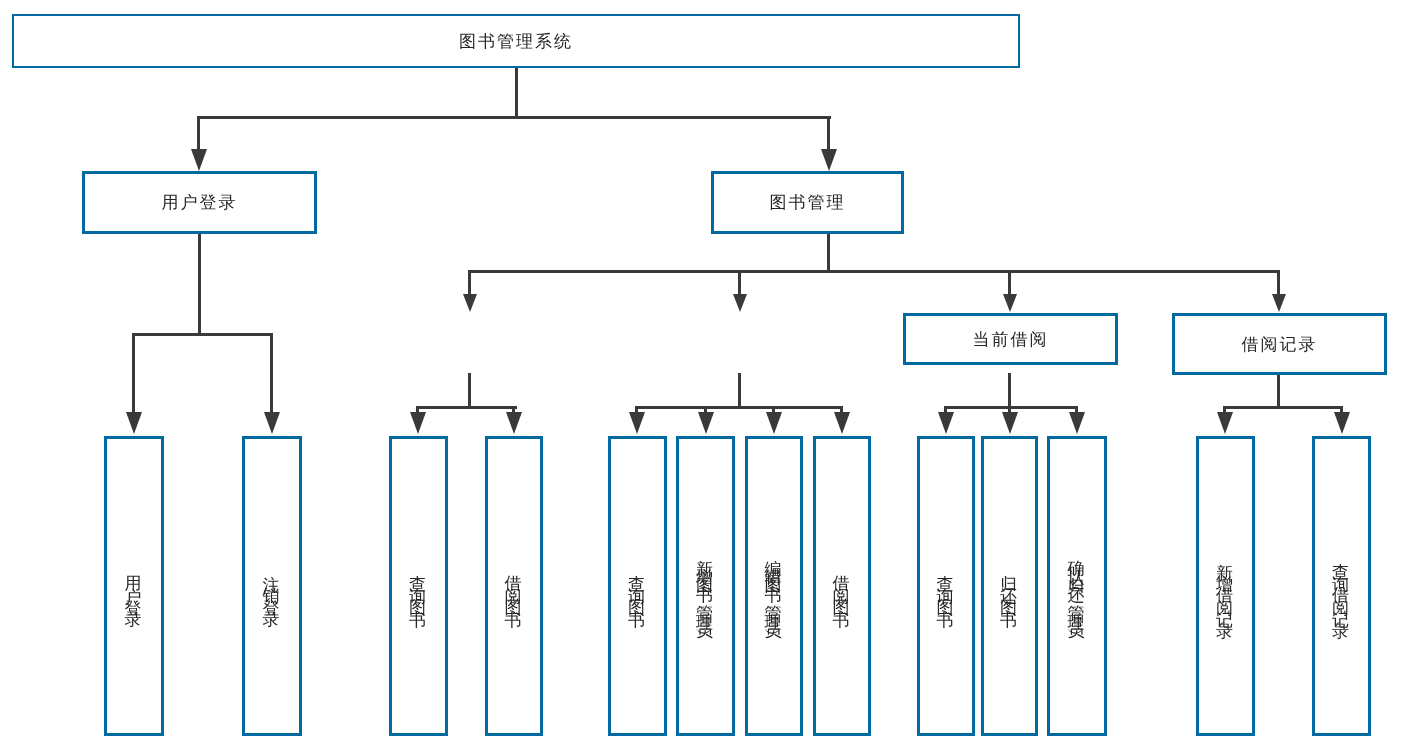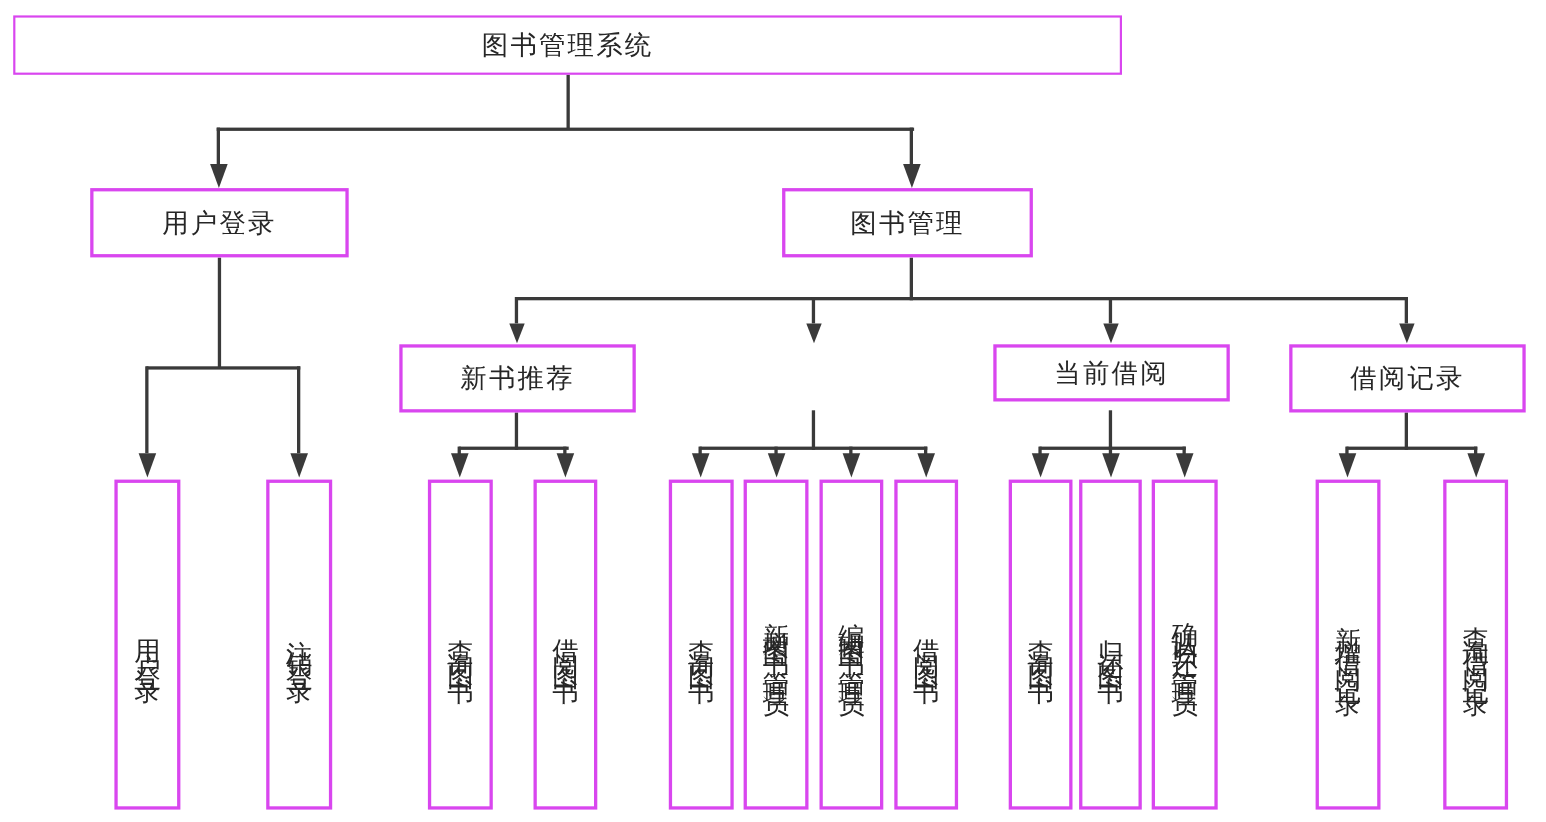--- a/index.html
+++ b/index.html
@@ -2,23 +2,23 @@
 <html><head>
 <meta charset="utf-8">
 <style>
   html,body{margin:0;padding:0;background:#ffffff;}
   .stage{
     position:relative;width:1405px;height:747px;background:#ffffff;
     font-family:"DejaVu Sans","Liberation Sans",sans-serif;
     overflow:hidden;color:#262626;
   }
   .box{
-    position:absolute;background:#ffffff;border:3px solid #d946ef;box-sizing:border-box;
+    position:absolute;background:#ffffff;border:3px solid #0369a1;box-sizing:border-box;
     display:flex;align-items:center;justify-content:center;
-    font-size:24px;letter-spacing:2px;z-index:2;white-space:nowrap;
+    font-size:17px;letter-spacing:2px;z-index:2;white-space:nowrap;
   }
   .root{border-width:2px;}
   .vbox{
     writing-mode:vertical-rl;text-orientation:mixed;
     letter-spacing:12px;white-space:normal;
   }
   .vbox.tight{letter-spacing:9px;}
   .hl,.vl{position:absolute;background:#3a3a3a;z-index:1;}
   .hl{height:3px;}
   .vl{width:3px;}
@@ -46,41 +46,40 @@
   <div class="box root" style="left:12px;top:14px;width:1008px;height:54px">图书管理系统</div>
 
   <div class="vl" style="left:515px;top:66px;height:52px"></div>
   <div class="hl" style="left:197px;top:116px;width:634px"></div>
   <div class="vl" style="left:197px;top:116px;height:34px"></div>
   <div class="ah" style="left:191px;top:149px"></div>
   <div class="vl" style="left:827px;top:116px;height:34px"></div>
   <div class="ah" style="left:821px;top:149px"></div>
 
   <div class="box" style="left:82px;top:171px;width:235px;height:63px">用户登录</div>
-  <div class="box" style="left:711px;top:171px;width:228px;height:63px">图书管理</div>
+  <div class="box" style="left:711px;top:171px;width:193px;height:63px">图书管理</div>
 
   <div class="vl" style="left:198px;top:234px;height:101px"></div>
   <div class="hl" style="left:133px;top:333px;width:140px"></div>
   <div class="vl" style="left:132px;top:333px;height:79px"></div>
   <div class="ah" style="left:126px;top:412px"></div>
   <div class="vl" style="left:270px;top:333px;height:79px"></div>
   <div class="ah" style="left:264px;top:412px"></div>
 
   <div class="vl" style="left:827px;top:234px;height:39px"></div>
   <div class="hl" style="left:469px;top:270px;width:811px"></div>
   <div class="vl" style="left:468px;top:270px;height:24px"></div>
   <div class="ah-s" style="left:463px;top:294px"></div>
   <div class="vl" style="left:738px;top:270px;height:24px"></div>
   <div class="ah-s" style="left:733px;top:294px"></div>
   <div class="vl" style="left:1008px;top:270px;height:24px"></div>
   <div class="ah-s" style="left:1003px;top:294px"></div>
   <div class="vl" style="left:1277px;top:270px;height:24px"></div>
   <div class="ah-s" style="left:1272px;top:294px"></div>
 
-  <div class="box" style="left:363px;top:313px;width:215px;height:62px">新书推荐</div>
   <div class="box" style="left:903px;top:313px;width:215px;height:52px">当前借阅</div>
   <div class="box" style="left:1172px;top:313px;width:215px;height:62px">借阅记录</div>
 
   <div class="vl" style="left:468px;top:373px;height:36px"></div>
   <div class="hl" style="left:417px;top:406px;width:100px"></div>
   <div class="vl" style="left:416px;top:406px;height:8px"></div>
   <div class="ah" style="left:410px;top:412px"></div>
   <div class="vl" style="left:512px;top:406px;height:8px"></div>
   <div class="ah" style="left:506px;top:412px"></div>
 

